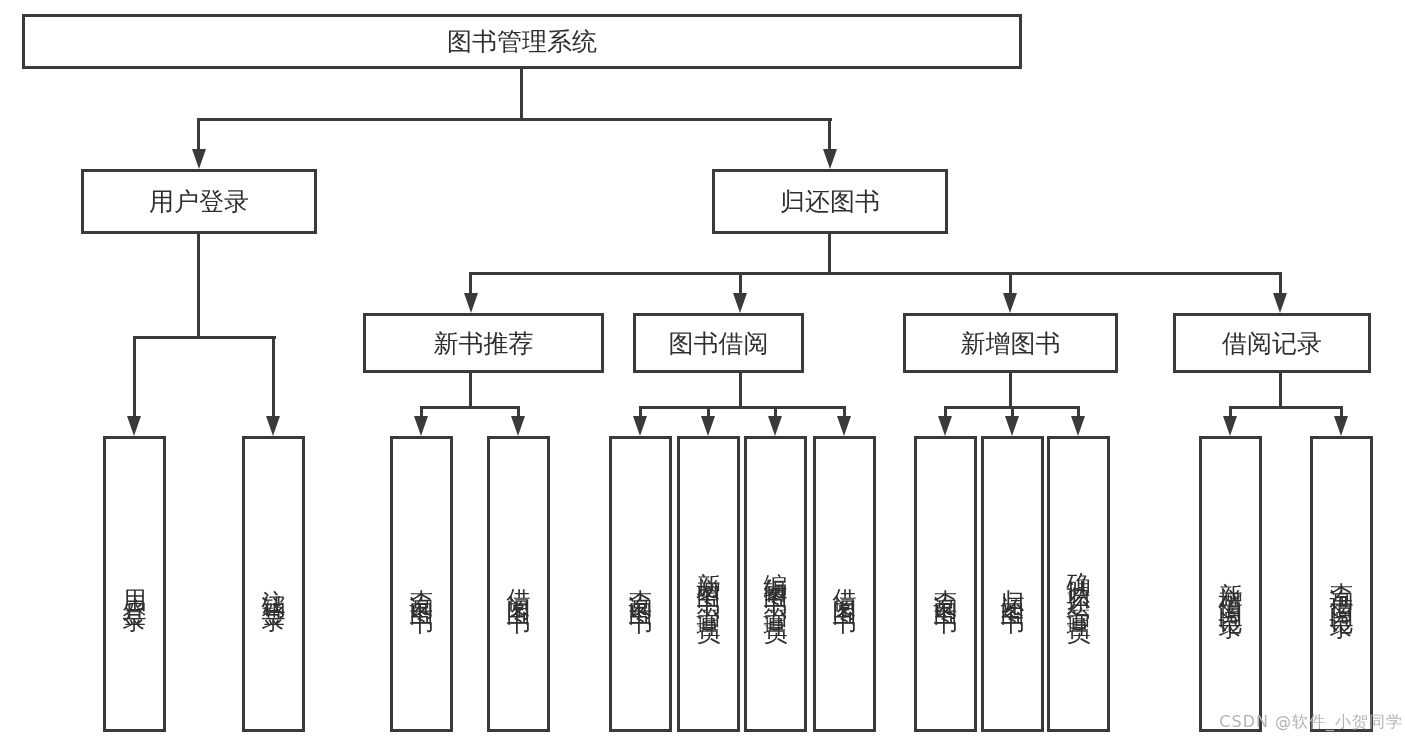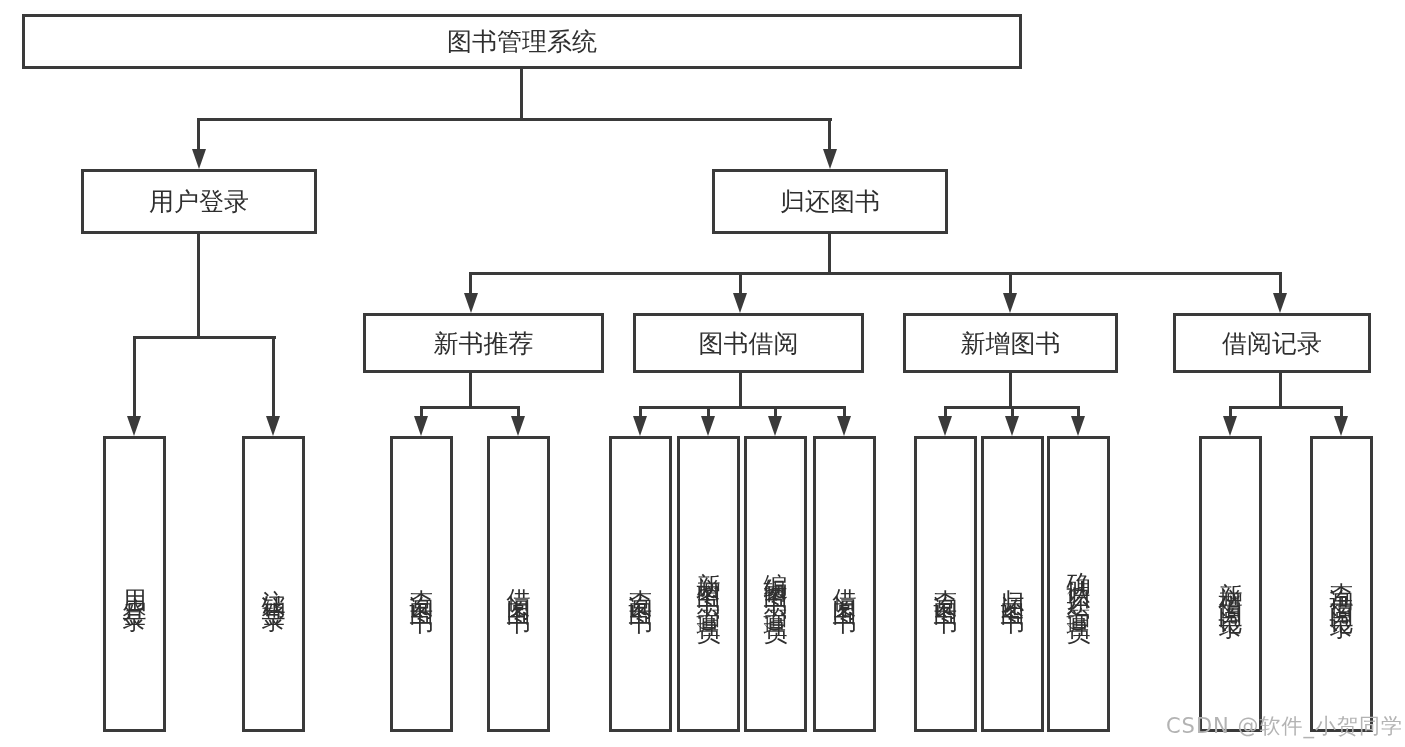--- a/index.html
+++ b/index.html
@@ -22,21 +22,21 @@
   .box.v span{writing-mode:vertical-rl;font-size:24px;letter-spacing:7px;line-height:1;}
 
   
   .vl,.hl{position:absolute;background:var(--line);}
   .vl{width:3px;}
   .hl{height:3px;}
   .ar{position:absolute;width:0;height:0;
       border-left:7px solid transparent;border-right:7px solid transparent;
       border-top:20px solid var(--line);}
 
-  .watermark{position:absolute;top:712px;right:2px;font-size:21px;
+  .watermark{position:absolute;top:712px;right:2px;font-size:16px;
              color:var(--watermark);letter-spacing:1px;z-index:10;white-space:nowrap;}
 </style>
 </head>
 <body>
 
 <div class="canvas">
 
   <div class="box h" style="left:22px;top:14px;width:1000px;height:55px">
     <span>图书管理系统</span>
   </div>
@@ -69,21 +69,21 @@
   <i class="vl" style="left:739px;top:272px;height:23px"></i>
   <i class="ar" style="left:733px;top:293px"></i>
   <i class="vl" style="left:1009px;top:272px;height:23px"></i>
   <i class="ar" style="left:1003px;top:293px"></i>
   <i class="vl" style="left:1279px;top:272px;height:23px"></i>
   <i class="ar" style="left:1273px;top:293px"></i>
 
   <div class="box h" style="left:363px;top:313px;width:241px;height:60px">
     <span>新书推荐</span>
   </div>
-  <div class="box h" style="left:633px;top:313px;width:231px;height:60px">
+  <div class="box h" style="left:633px;top:313px;width:171px;height:60px">
     <span>图书借阅</span>
   </div>
   <div class="box h" style="left:903px;top:313px;width:215px;height:60px">
     <span>新增图书</span>
   </div>
   <div class="box h" style="left:1173px;top:313px;width:198px;height:60px">
     <span>借阅记录</span>
   </div>
 
   <i class="vl" style="left:469px;top:373px;height:33px"></i>

